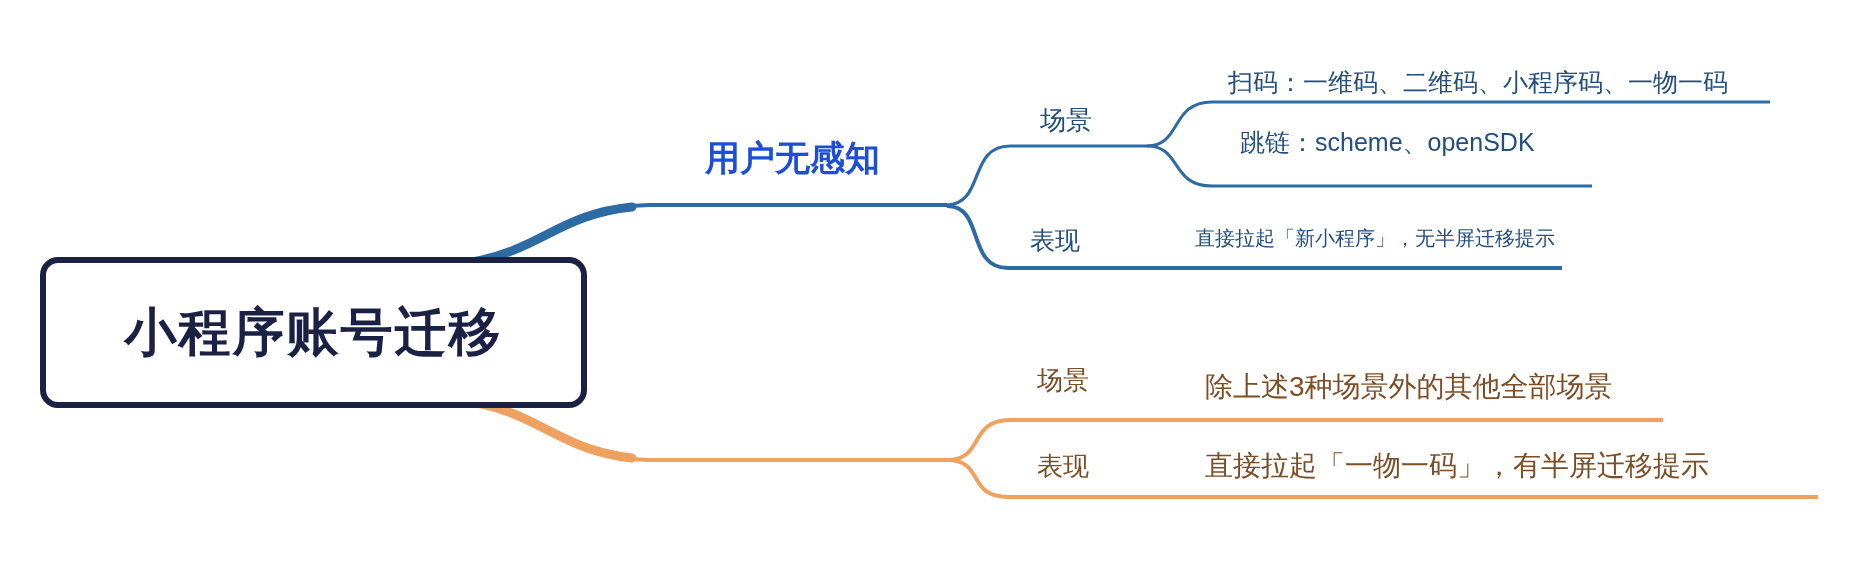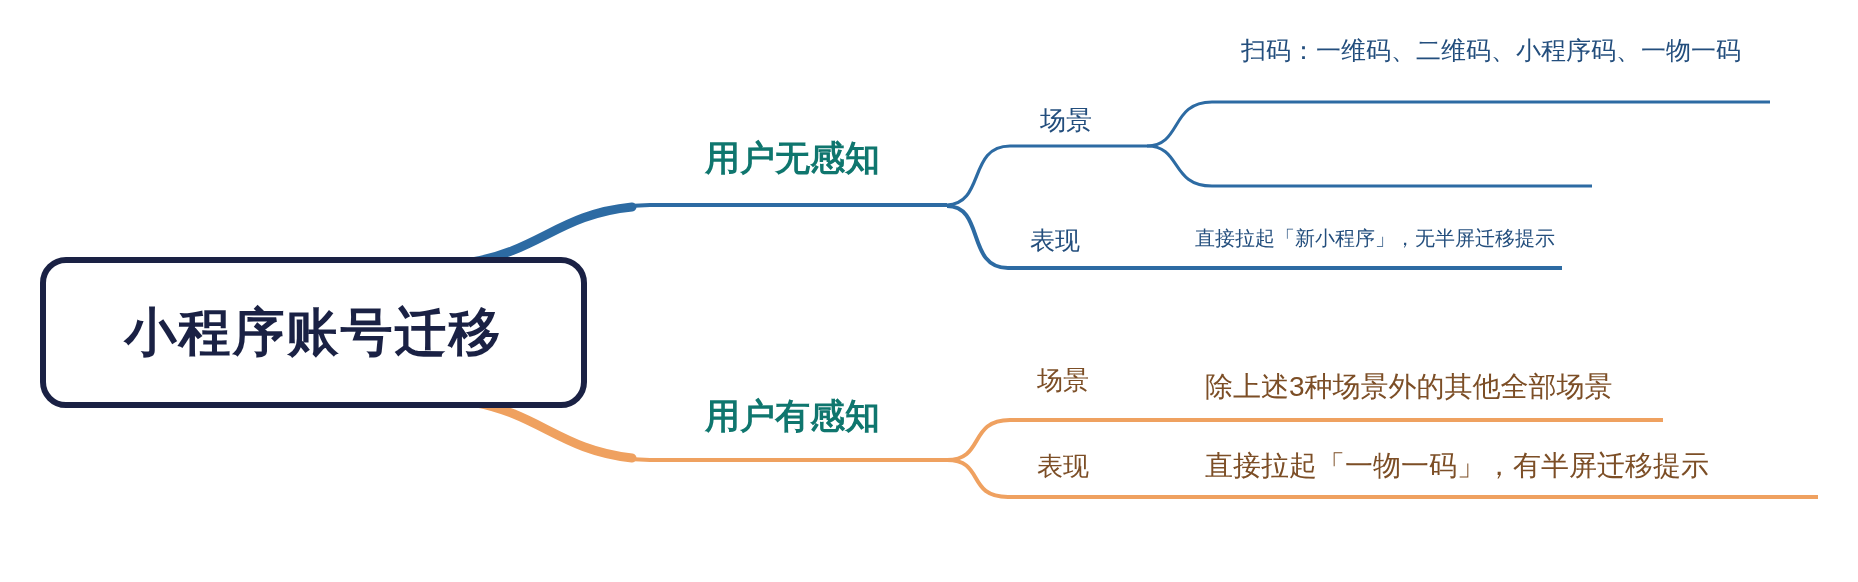--- a/index.html
+++ b/index.html
@@ -8,33 +8,33 @@
     width:1858px;height:582px;
     background:#ffffff;
     overflow:hidden;
     font-family:"Liberation Sans","DejaVu Sans",sans-serif;
   }
   .stage svg{position:absolute;left:0;top:0;}
   .txt{position:absolute;white-space:nowrap;line-height:1.15;}
   .root-node{
     position:absolute;left:40px;top:257px;width:547px;height:151px;
     box-sizing:border-box;
-    border:6px solid #1a2144;border-radius:26px;background:#ffffff;
+    border:6px solid #1a2144;border-radius:18px;background:#ffffff;
     display:flex;align-items:center;justify-content:center;
     font-size:52px;font-weight:bold;color:#1a2144;
     letter-spacing:2px;
   }
-  .branch-label{font-size:35px;font-weight:bold;color:#0f766e;}
+  .branch-label{font-size:35px;font-weight:bold;color:#1d4ed8;}
   .b-label-1{left:705px;top:138px;}
   .b-label-2{left:705px;top:396px;}
   .blue-node{font-size:26px;color:#234e7d;}
   .blue-leaf{font-size:25px;color:#234e7d;}
   .n-scene-blue{left:1040px;top:106px;}
   .n-perf-blue{left:1030px;top:226px;font-size:25px;}
-  .leaf-scan{left:1228px;top:36px;margin-left:13px;}
+  .leaf-scan{left:1228px;top:68px;}
   .leaf-link{left:1240px;top:128px;}
   .leaf-perf-blue{left:1195px;top:227px;font-size:20px;}
   .orange-node{font-size:26px;color:#7c4e26;}
   .orange-leaf{font-size:28px;color:#7c4e26;}
   .n-scene-orange{left:1037px;top:366px;}
   .n-perf-orange{left:1037px;top:452px;}
   .leaf-scene-orange{left:1205px;top:363px;margin-top:8px;}
   .leaf-perf-orange{left:1205px;top:450px;}
   .ln-blue{stroke:#2d6ba3;fill:none;}
   .ln-orange{stroke:#efa160;fill:none;}
@@ -62,26 +62,26 @@
   <div class="root-node">
     <span>小程序账号迁移</span>
   </div>
 
   <div class="txt branch-label b-label-1">用户无感知</div>
 
   <div class="txt blue-node n-scene-blue">场景</div>
 
   <div class="txt blue-leaf leaf-scan">扫码：一维码、二维码、小程序码、一物一码</div>
 
+  <div class="txt blue-leaf leaf-link">跳链：scheme、openSDK</div>
 
   <div class="txt blue-node n-perf-blue">表现</div>
 
   <div class="txt blue-leaf leaf-perf-blue">直接拉起「新小程序」，无半屏迁移提示</div>
 
-  <div class="txt branch-label b-label-2">用户有感知</div>
 
   <div class="txt orange-node n-scene-orange">场景</div>
 
   <div class="txt orange-leaf leaf-scene-orange">除上述3种场景外的其他全部场景</div>
 
   <div class="txt orange-node n-perf-orange">表现</div>
 
   <div class="txt orange-leaf leaf-perf-orange">直接拉起「一物一码」，有半屏迁移提示</div>
 
 </div>

